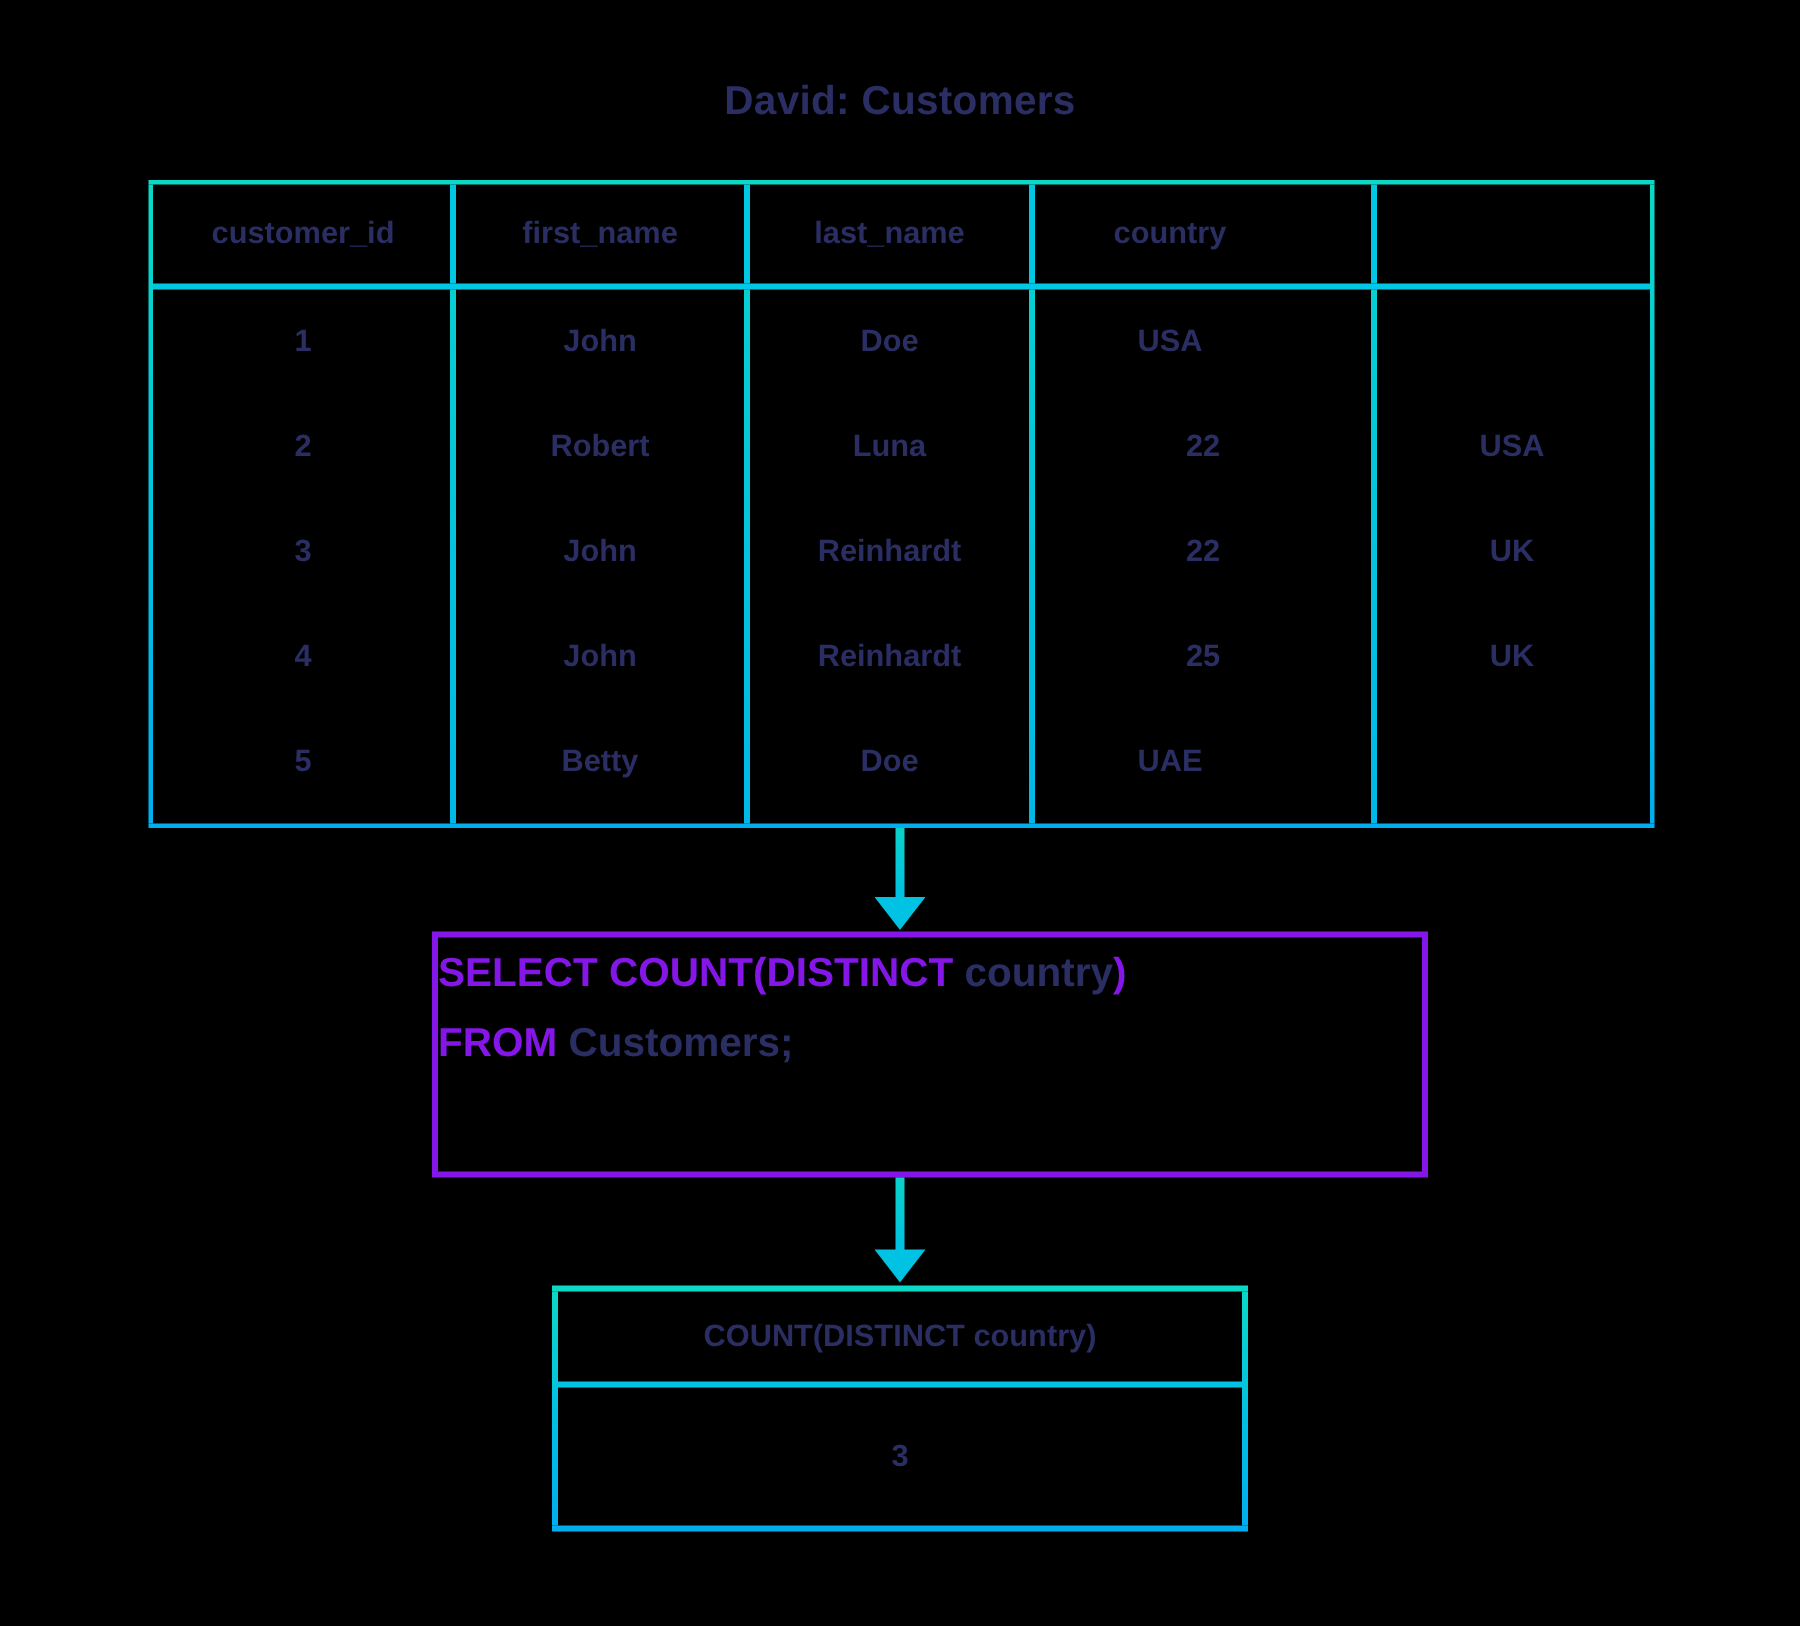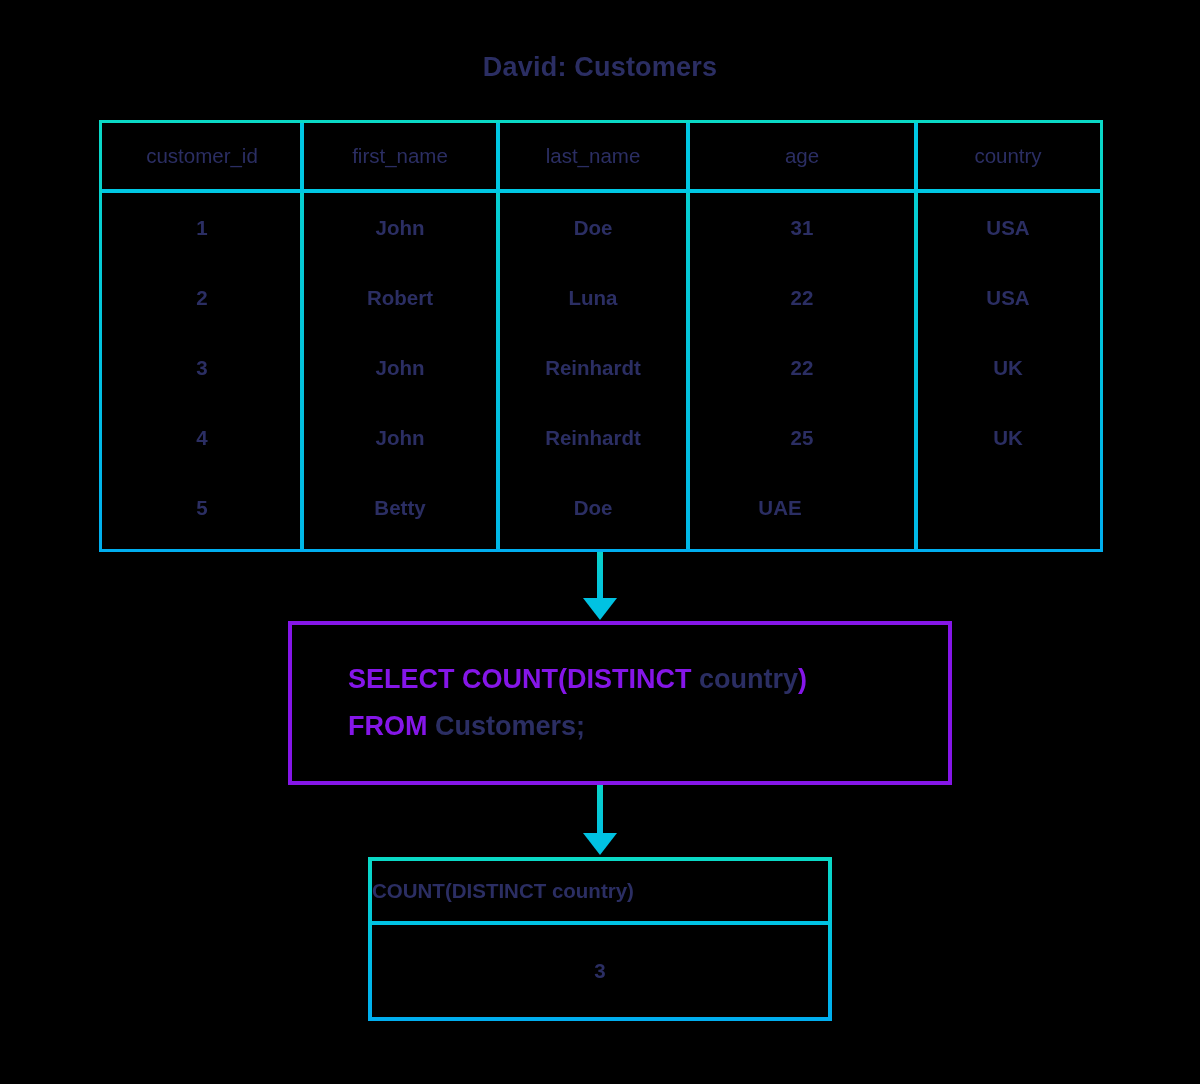--- a/index.html
+++ b/index.html
@@ -64,21 +64,21 @@
   .thead .trow { height: 66px; }
 
   .cell {
     box-sizing: border-box;
     text-align: center;
     font-size: 20px;
     color: #2b2e63;
     flex: 0 0 auto;
   }
   .thead .cell {
-    font-weight: 400;
+    font-weight: 700;
     font-size: 20.5px;
   }
   .tbody .cell {
     font-weight: 700;
     font-size: 20.5px;
   }
 
   
   .c0 { width: 200px; }
   .c1 { width: 196px; }
@@ -143,22 +143,21 @@
   #query-box {
     position: absolute;
     left: 288px;
     top: 621px;
     width: 664px;
     height: 164px;
     box-sizing: border-box;
     border: 4px solid #8516e8;
     display: flex;
     flex-direction: column;
-    justify-content: center;
-    padding-left: 56px;
+    justify-content: flex-start;
   }
   .query-line {
     font-size: 27px;
     font-weight: 700;
     line-height: 47px;
     white-space: pre;
     color: #2b2e63;
   }
   .kw { color: #8516e8; }
   .idn { color: #2b2e63; }
@@ -173,21 +172,21 @@
     box-sizing: border-box;
     border: 4px solid #00c6d9;
     border-image: linear-gradient(180deg, #0ad9c6 0%, #00bde6 60%, #00aeef 100%) 1;
   }
   #result-table .rhead {
     height: 64px;
     box-sizing: border-box;
     border-bottom: 4px solid #00c2e4;
     display: flex;
     align-items: center;
-    justify-content: flex-start;
+    justify-content: center;
   }
   #result-table .rbody {
     height: 92px;
     display: flex;
     align-items: center;
     justify-content: center;
   }
   #result-table .rhead-text {
     font-size: 20.5px;
     font-weight: 700;
@@ -210,36 +209,34 @@
 
     <div class="thead">
       <div class="vdiv v1"></div>
       <div class="vdiv v2"></div>
       <div class="vdiv v3"></div>
       <div class="vdiv v4"></div>
       <div class="trow">
         <div class="cell c0">customer_id</div>
         <div class="cell c1">first_name</div>
         <div class="cell c2">last_name</div>
-        <div class="cell c3">age</div>
         <div class="cell c4">country</div>
       </div>
     </div>
 
     <div class="tbody">
       <div class="vdiv v1"></div>
       <div class="vdiv v2"></div>
       <div class="vdiv v3"></div>
       <div class="vdiv v4"></div>
 
       <div class="trow">
         <div class="cell c0">1</div>
         <div class="cell c1">John</div>
         <div class="cell c2">Doe</div>
-        <div class="cell c3">31</div>
         <div class="cell c4">USA</div>
       </div>
       <div class="trow">
         <div class="cell c0">2</div>
         <div class="cell c1">Robert</div>
         <div class="cell c2">Luna</div>
         <div class="cell c3">22</div>
         <div class="cell c4">USA</div>
       </div>
       <div class="trow">

